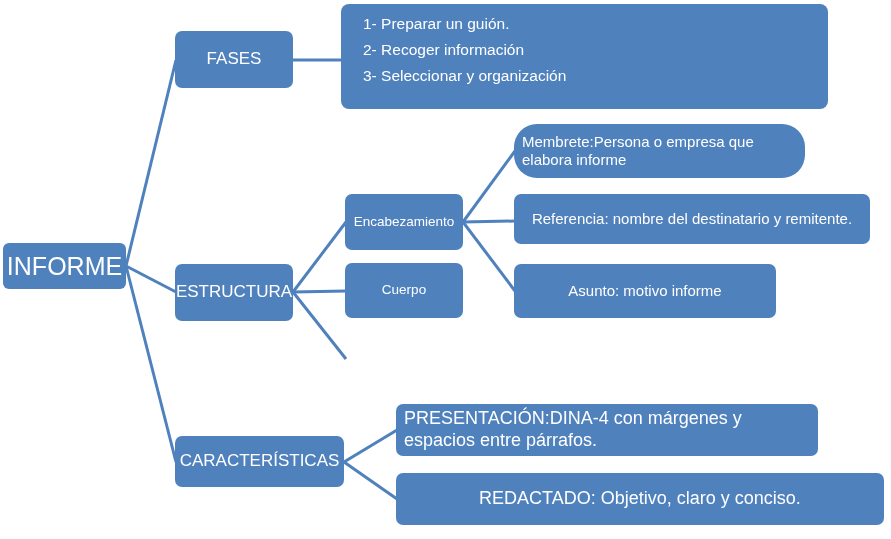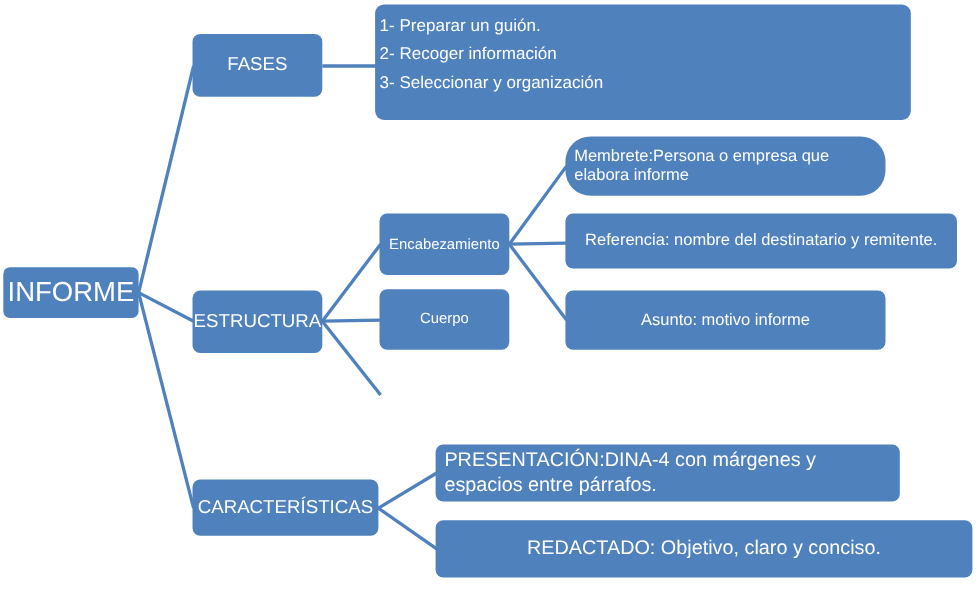--- a/index.html
+++ b/index.html
@@ -43,35 +43,35 @@
   }
   .node.listbox {
     display: block;
     text-align: left;
     padding: 7px 0 7px 0;
     border-radius: 8px;
   }
   .listbox .li {
     font-size: 15.5px;
     line-height: 1.69;
-    padding-left: 4px;
+    padding-left: 22px;
     white-space: nowrap;
   }
 
   
   #n-informe        { left: 3px;   top: 243px; width: 123px; height: 46px;  font-size: 25px; border-radius: 6px; }
   #n-fases          { left: 175px; top: 31px;  width: 118px; height: 57px;  font-size: 17px; }
   #n-fases-list     { left: 341px; top: 4px;   width: 487px; height: 105px; }
   #n-estructura     { left: 175px; top: 264px; width: 118px; height: 57px;  font-size: 17px; }
   #n-encabezamiento { left: 345px; top: 194px; width: 118px; height: 56px;  font-size: 13.5px; }
   #n-cuerpo         { left: 345px; top: 263px; width: 118px; height: 55px;  font-size: 13.5px; }
   #n-final          { left: 343px; top: 333px; width: 178px; height: 52px;  font-size: 13.5px; }
   #n-membrete       { left: 514px; top: 124px; width: 291px; height: 54px;  font-size: 15px; border-radius: 23px; }
   #n-referencia     { left: 514px; top: 194px; width: 356px; height: 50px;  font-size: 15px; }
-  #n-asunto         { left: 514px; top: 264px; width: 291px; height: 54px;  font-size: 15px; }
+  #n-asunto         { left: 514px; top: 264px; width: 262px; height: 54px;  font-size: 15px; }
   #n-caracteristicas{ left: 175px; top: 436px; width: 169px; height: 51px;  font-size: 17px; }
   #n-presentacion   { left: 396px; top: 404px; width: 422px; height: 52px;  font-size: 18px; }
   #n-redactado      { left: 396px; top: 473px; width: 488px; height: 52px;  font-size: 18px; }
 </style>
 </head>
 <body>
 
 <div id="canvas">
 
   <svg id="connectors" viewBox="0 0 891 539" xmlns="http://www.w3.org/2000/svg">

